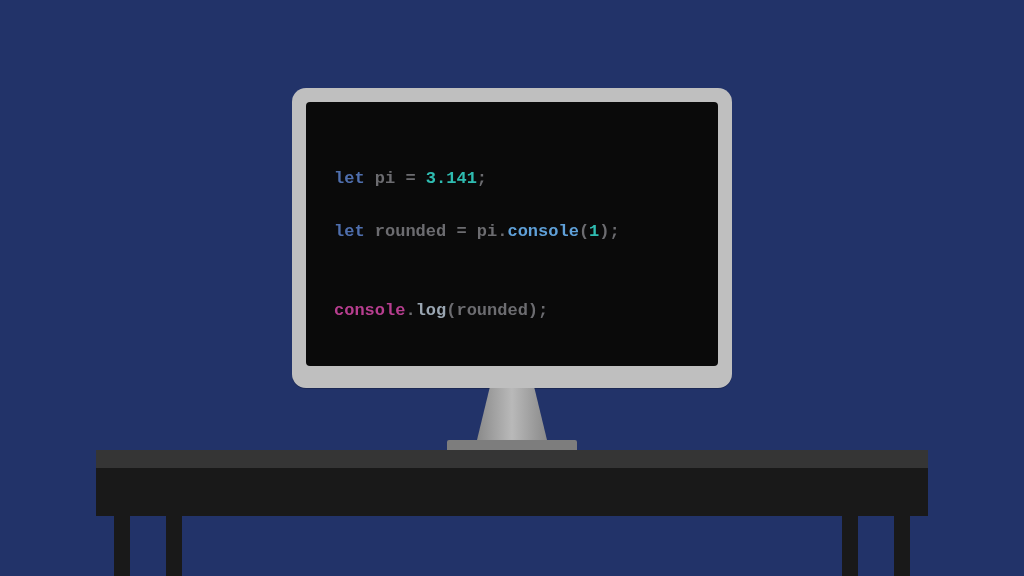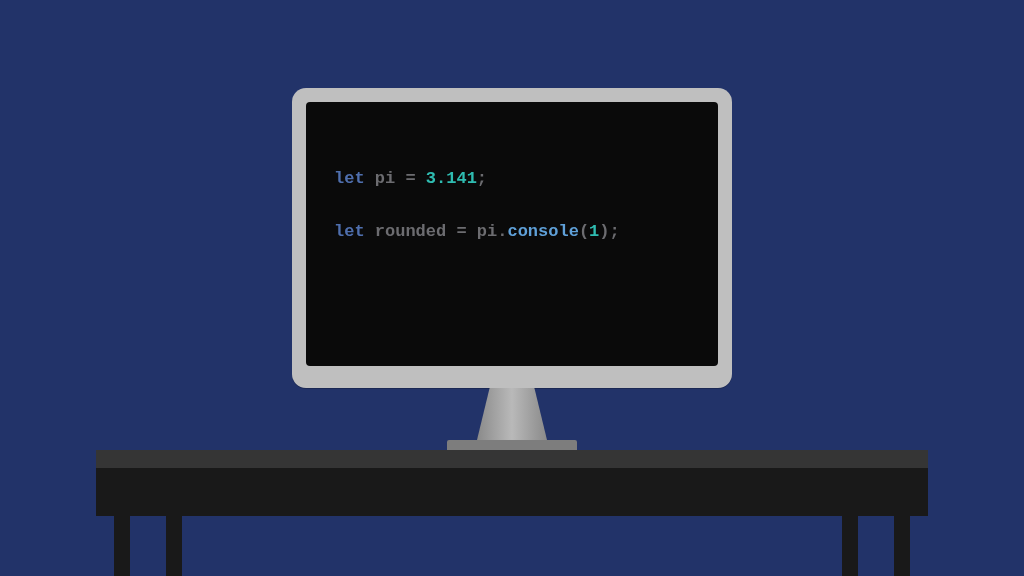--- a/index.html
+++ b/index.html
@@ -105,20 +105,21 @@
 </style>
 </head>
 <body>
 
 <div class="monitor-wrap">
   <div class="monitor">
     <div class="screen">
 <span class="line"><span class="kw">let</span><span> </span><span class="var">pi</span><span> </span><span class="op">=</span><span> </span><span class="num">3.141</span><span class="op">;</span></span>
 <span class="line"><span class="kw">let</span><span> </span><span class="var">rounded</span><span> </span><span class="op">=</span><span> </span><span class="var">pi</span><span class="op">.</span><span class="m1">console</span><span class="op">(</span><span class="arg">1</span><span class="op">)</span><span class="op">;</span></span>
 <span class="blank"></span>
+<span class="line"><span class="obj">console</span><span class="op">.</span><span class="m2">log</span><span class="op">(</span><span class="var">rounded</span><span class="op">)</span><span class="op">;</span></span>
     </div>
   </div>
   <div class="stand-neck"></div>
   <div class="stand-base"></div>
 </div>
 
 <div class="desk">
   <div class="desk-top"></div>
   <div class="desk-front"></div>
   <div class="legs">

